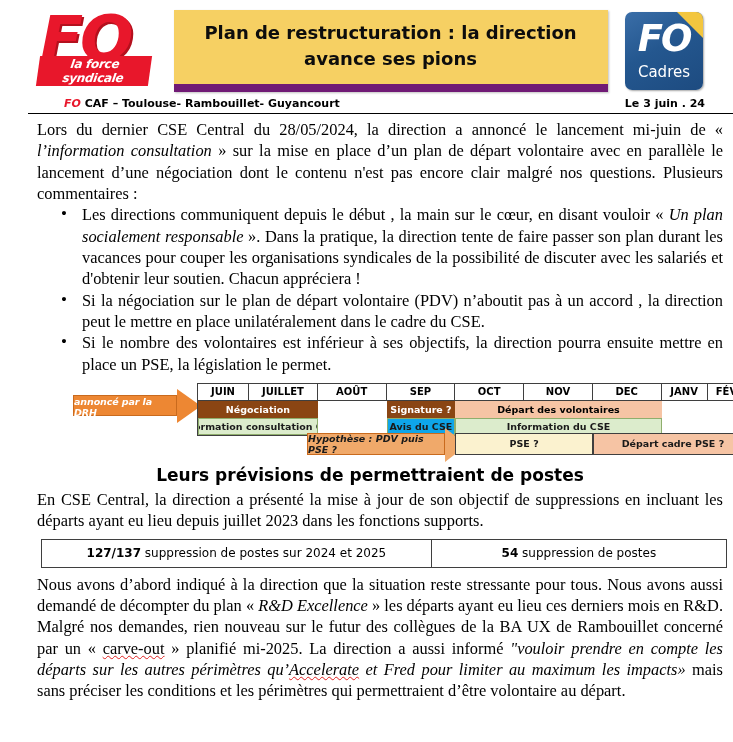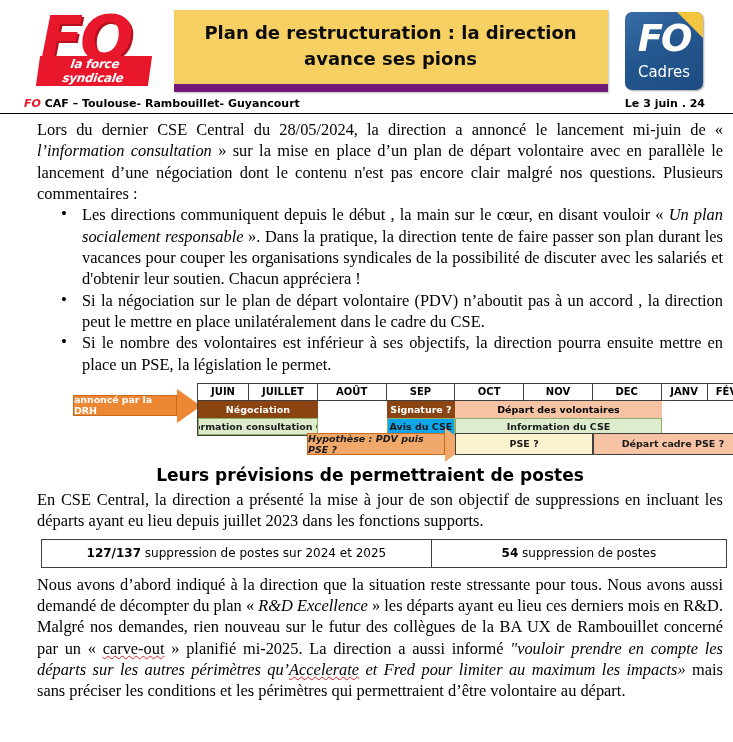--- a/index.html
+++ b/index.html
@@ -130,25 +130,26 @@
     font-family: "DejaVu Sans", sans-serif;
     font-size: 15px;
     color: #ffffff;
   }
 
   
   .byline {
     display: flex;
     justify-content: space-between;
     align-items: baseline;
-    padding: 1px 6px 3px 24px;
+    padding: 1px 6px 3px 36px;
     border-bottom: 1.5px solid #000;
     font-family: "DejaVu Sans", sans-serif;
     font-size: 11px;
     font-weight: bold;
+    margin-left: 28px;
   }
   .byline .fo-inline {
     color: #e8172b;
     font-style: italic;
     font-weight: bold;
   }
   .byline-date {
     padding-right: 22px;
   }
 
@@ -195,24 +196,25 @@
   .tl-arrow-left {
     position: absolute;
     left: 36px;
     top: 12px;
     height: 21px;
     width: 104px;
     background: #ed8733;
     border: 1px solid #c96a1d;
     box-sizing: border-box;
     display: flex;
-    align-items: center;
+    align-items: flex-start;
     justify-content: center;
     color: #ffffff;
     font-size: 9.5px;
+    font-style: italic;
     font-weight: bold;
     letter-spacing: -0.1px;
   }
   .tl-arrow-left:after {
     content: "";
     position: absolute;
     left: 103px;
     top: -7px;
     width: 0; height: 0;
     border-top: 17px solid transparent;

